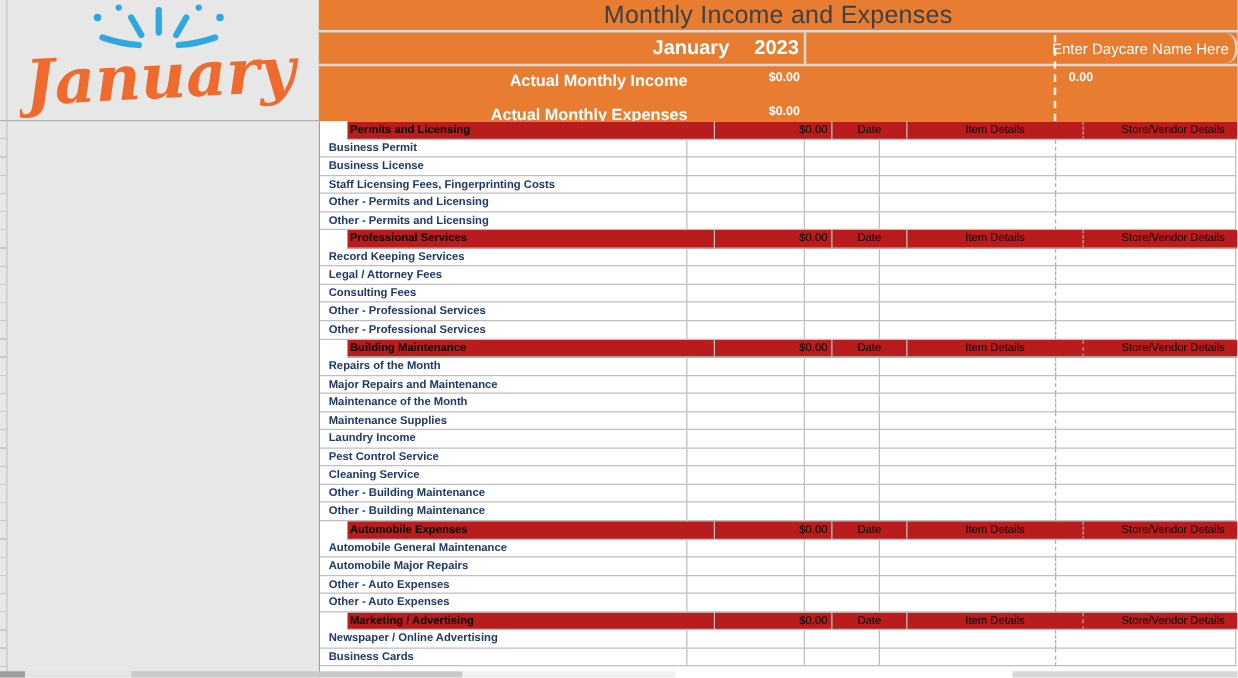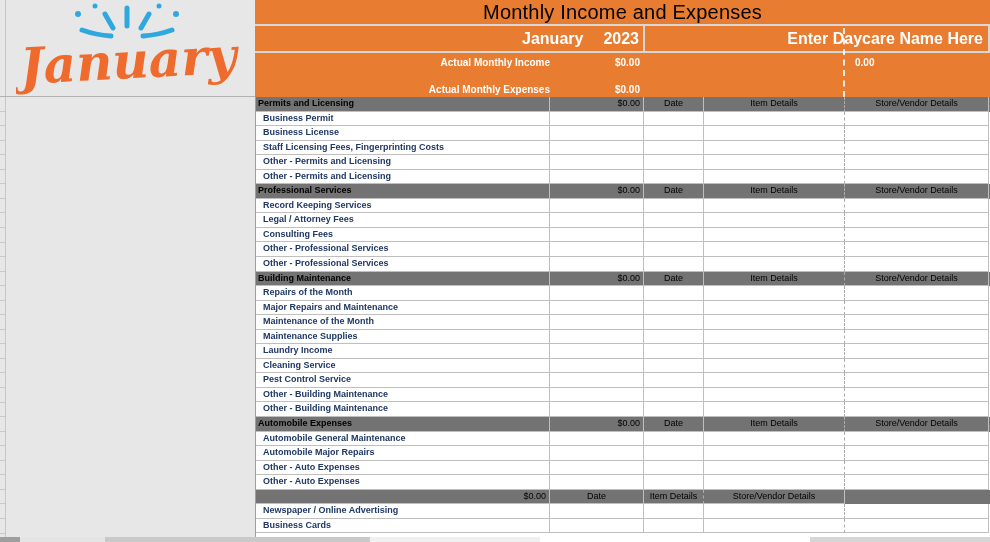--- a/index.html
+++ b/index.html
@@ -16,52 +16,52 @@
     background:repeating-linear-gradient(to bottom, transparent 0 13.55px, #C9C9C9 13.55px 14.55px);
   }
   .panel-divider { position:absolute; left:0; top:96px; width:255px; height:1px; background:#B2B2B2; }
   .logo-wrap { position:absolute; left:16px; top:2px; width:236px; height:94px; }
 
   
   .header { position:absolute; left:255px; top:0; width:735px; height:97px; background:#E87D31; }
   .title-row {
     position:absolute; left:0; top:0; width:735px; height:26px; box-sizing:border-box;
     border-bottom:2px solid #D8D8D8; display:flex; align-items:center; justify-content:center;
-    color:#000000; font-size:20px; letter-spacing:.2px;
+    color:#404040; font-size:20px; letter-spacing:.2px;
   }
   .row2 { position:absolute; left:0; top:26px; width:735px; height:27px; box-sizing:border-box;
     border-bottom:2px solid #D8D8D8; display:flex; }
   .row2-left { width:390px; box-sizing:border-box; border-right:2px solid #D8D8D8;
     display:flex; align-items:center; justify-content:flex-end; gap:20px; padding-right:4px;
     color:#fff; font-size:16px; font-weight:bold; }
   .row2-right { flex:1; box-sizing:border-box; border-right:2px solid #D8D8D8;
     display:flex; align-items:center; justify-content:flex-end; padding-right:5px;
-    color:#fff; font-size:16px; font-weight:bold; }
-  .hdr-lbl { position:absolute; color:#fff; font-size:10px; font-weight:bold; text-align:right; }
+    color:#fff; font-size:12px; font-weight:normal;border-radius:11px; }
+  .hdr-lbl { position:absolute; color:#fff; font-size:13px; font-weight:bold; text-align:right; }
   .hdr-val { position:absolute; color:#fff; font-size:10px; font-weight:bold; }
   .lbl-income   { top:57px; left:0;   width:295px; }
   .val-income   { top:57px; left:295px; width:90px; text-align:right; }
   .lbl-mileage  { top:73px; left:295px; width:290px;margin-top:32px; }
   .val-mileage  { top:57px; left:600px; }
   .lbl-expenses { top:84px; left:0;   width:295px; }
   .val-expenses { top:84px; left:295px; width:90px; text-align:right; }
   .page-break-orange { position:absolute; left:588px; top:28px; height:69px; width:0;
     border-left:2px dashed rgba(255,255,255,.85); }
 
   
   .table { position:absolute; left:255px; top:97px; width:735px; height:445px; overflow:hidden;
     box-sizing:border-box; border-left:1px solid #9F9F9F; background:#fff; }
   .trow { display:grid; grid-template-columns:294px 94px 60px 141px 144px; height:14.55px; }
   .cell { box-sizing:border-box; border-right:1px solid #BFBFBF; border-bottom:1px solid #BFBFBF;
     font-size:9px; line-height:13px; overflow:hidden; white-space:nowrap; color:#000; }
   .cell.item-col { border-right:1px dashed #ABABAB; }
   .label-col { padding-left:2px; text-align:left; }
   .amount-col { text-align:right; padding-right:3px; }
   .date-col, .item-col, .store-col { text-align:center; }
-  .trow.section { background:#737373; }
+  .trow.section { background:#b91c1c;margin-left:22px; }
   .trow.section .label-col { font-weight:bold; }
   .trow.item .label-col { color:#1F3864; font-weight:bold; padding-left:7px; }
 
   
   .frag { position:absolute; height:5px; top:537px; }
 </style>
 </head>
 <body>
 
 <div class="left-panel">
@@ -227,34 +227,34 @@
       <div class="cell store-col"></div>
     </div>
     <div class="trow item">
       <div class="cell label-col">Laundry Income</div>
       <div class="cell amount-col"></div>
       <div class="cell date-col"></div>
       <div class="cell item-col"></div>
       <div class="cell store-col"></div>
     </div>
     <div class="trow item">
+      <div class="cell label-col">Pest Control Service</div>
+      <div class="cell amount-col"></div>
+      <div class="cell date-col"></div>
+      <div class="cell item-col"></div>
+      <div class="cell store-col"></div>
+    </div>
+    <div class="trow item">
       <div class="cell label-col">Cleaning Service</div>
       <div class="cell amount-col"></div>
       <div class="cell date-col"></div>
       <div class="cell item-col"></div>
       <div class="cell store-col"></div>
     </div>
     <div class="trow item">
-      <div class="cell label-col">Pest Control Service</div>
-      <div class="cell amount-col"></div>
-      <div class="cell date-col"></div>
-      <div class="cell item-col"></div>
-      <div class="cell store-col"></div>
-    </div>
-    <div class="trow item">
       <div class="cell label-col">Other - Building Maintenance</div>
       <div class="cell amount-col"></div>
       <div class="cell date-col"></div>
       <div class="cell item-col"></div>
       <div class="cell store-col"></div>
     </div>
     <div class="trow item">
       <div class="cell label-col">Other - Building Maintenance</div>
       <div class="cell amount-col"></div>
       <div class="cell date-col"></div>
@@ -290,20 +290,21 @@
       <div class="cell store-col"></div>
     </div>
     <div class="trow item">
       <div class="cell label-col">Other - Auto Expenses</div>
       <div class="cell amount-col"></div>
       <div class="cell date-col"></div>
       <div class="cell item-col"></div>
       <div class="cell store-col"></div>
     </div>
     <div class="trow section">
+      <div class="cell label-col">Marketing / Advertising</div>
       <div class="cell amount-col">$0.00</div>
       <div class="cell date-col">Date</div>
       <div class="cell item-col">Item Details</div>
       <div class="cell store-col">Store/Vendor Details</div>
     </div>
     <div class="trow item">
       <div class="cell label-col">Newspaper / Online Advertising</div>
       <div class="cell amount-col"></div>
       <div class="cell date-col"></div>
       <div class="cell item-col"></div>

